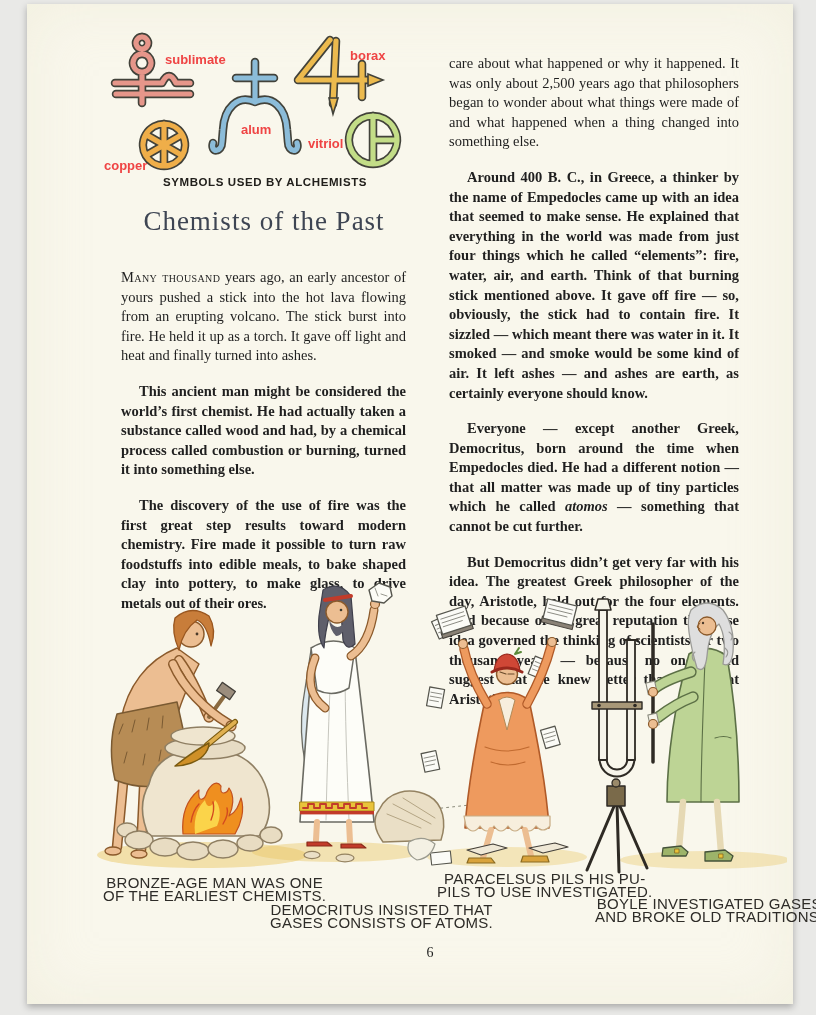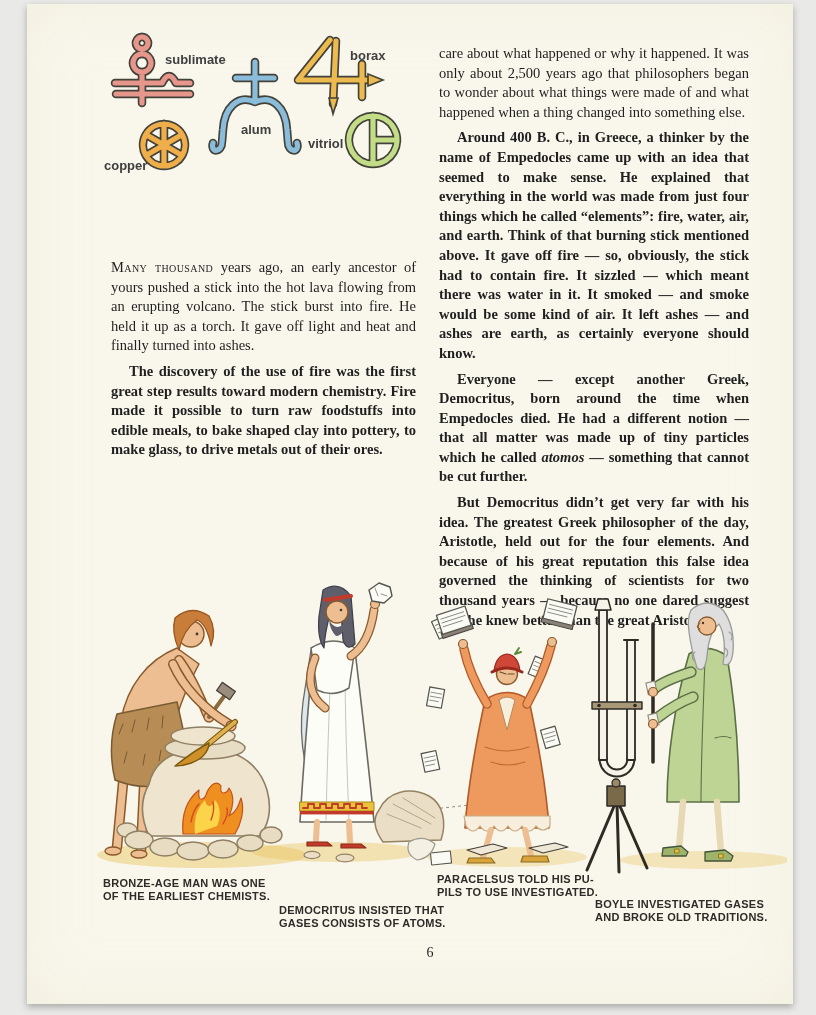--- a/index.html
+++ b/index.html
@@ -11,48 +11,48 @@
   }
   .page{
     position:absolute;left:27px;top:4px;width:766px;height:1000px;
     background:#f9f7ec;
     box-shadow:0 3px 7px rgba(0,0,0,.28), inset 0 0 60px rgba(230,225,200,.35);
   }
   
   .symbols-figure{position:absolute;left:73px;top:28px;width:320px;height:150px;margin:0;}
   .sym-label{
     position:absolute;font-family:"Liberation Sans", sans-serif;
-    font-size:13px;font-weight:600;color:#404040;white-space:nowrap;
+    font-size:13px;font-weight:600;color:#ef4444;white-space:nowrap;
   }
   .su{stroke:#42423a;stroke-width:8.5;fill:none;stroke-linecap:round;stroke-linejoin:round;}
   .so{stroke-width:5.2;fill:none;stroke-linecap:round;stroke-linejoin:round;}
   .figure-caption{
     position:absolute;left:73px;top:172px;width:330px;text-align:center;
     font-family:"Liberation Sans", sans-serif;font-size:11.5px;font-weight:600;
     letter-spacing:.6px;color:#22201c;
   }
   
   .article-title{
     position:absolute;left:72px;top:200px;width:330px;margin:0;
     text-align:center;font-weight:normal;font-size:27px;line-height:34px;
     color:#3e4553;letter-spacing:1px;
   }
   .col{position:absolute;font-size:14.5px;line-height:19.6px;color:#1f1f1f;text-align:justify;}
   .col-left{left:78px;top:248px;width:317px;}
   .col-right{left:406px;top:34px;width:322px;}
-  .bp{margin:6px;}
+  .bp{margin:16px;}
   .ind{text-indent:18px;font-weight:bold;}
   .jlast{text-align-last:justify;}
   .sc{font-variant:small-caps;letter-spacing:.4px;}
   
   .illus{position:absolute;left:60px;top:548px;}
   .illus-caption{
     position:absolute;font-family:"Liberation Sans", sans-serif;
-    font-size:11px;line-height:12.8px;font-weight:bold;
-    letter-spacing:.25px;color:#2e2c28;white-space:nowrap;
+    font-size:15px;line-height:12.8px;font-weight:normal;
+    letter-spacing:.25px;color:#2e2c28;white-space:nowrap;text-align:center;
   }
   .cl{display:block;}
   .page-number{
     position:absolute;left:78px;top:941px;width:650px;text-align:center;
     font-size:14px;color:#222;
   }
 </style>
 </head>
 <body>
 
@@ -89,24 +89,27 @@
         <use href="#s-vitriol" class="su"></use>
           <use href="#s-vitriol" class="so" style="stroke:#c3dd87"></use>
       </g>
     </svg>
     <span class="sym-label" style="left:65px;top:20px">sublimate</span>
     <span class="sym-label" style="left:141px;top:90px">alum</span>
     <span class="sym-label" style="left:250px;top:16px">borax</span>
     <span class="sym-label" style="left:4px;top:126px">copper</span>
     <span class="sym-label" style="left:208px;top:104px">vitriol</span>
   </figure>
-
+  <div class="figure-caption">SYMBOLS USED BY ALCHEMISTS</div>
+
+  <h1 class="article-title">Chemists of the Past</h1>
 
   <div class="col col-left">
     <p class="bp"><span class="sc">Many thousand</span><span> years ago, an early ancestor of yours pushed a stick into the hot lava flowing from an erupting volcano. The stick burst into fire. He held it up as a torch. It gave off light and heat and finally turned into ashes.</span></p>
+    <p class="bp ind">This ancient man might be considered the world’s first chemist. He had actually taken a substance called wood and had, by a chemical process called combustion or burning, turned it into something else.</p>
     <p class="bp ind">The discovery of the use of fire was the first great step results toward modern chemistry. Fire made it possible to turn raw foodstuffs into edible meals, to bake shaped clay into pottery, to make glass, to drive metals out of their ores.</p>
   </div>
 
   <div class="col col-right">
     <p class="bp">care about what happened or why it happened. It was only about 2,500 years ago that philosophers began to wonder about what things were made of and what happened when a thing changed into something else.</p>
     <p class="bp ind">Around 400 B. C., in Greece, a thinker by the name of Empedocles came up with an idea that seemed to make sense. He explained that everything in the world was made from just four things which he called “elements”: fire, water, air, and earth. Think of that burning stick mentioned above. It gave off fire — so, obviously, the stick had to contain fire. It sizzled — which meant there was water in it. It smoked — and smoke would be some kind of air. It left ashes — and ashes are earth, as certainly everyone should know.</p>
     <p class="bp ind"><span>Everyone — except another Greek, Democritus, born around the time when Empedocles died. He had a different notion — that all matter was made up of tiny particles which he called </span><em>atomos</em><span> — something that cannot be cut further.</span></p>
     <p class="bp ind">But Democritus didn’t get very far with his idea. The greatest Greek philosopher of the day, Aristotle, held out for the four elements. And because of his great reputation this false idea governed the thinking of scientists for two thousand years — because no one dared suggest that he knew better than the great Aristotle!</p>
   </div>
 
@@ -293,26 +296,26 @@
       <path d="M618,300 l20,-2 l8,6 l-2,5 l-26,0 Z" fill="#9db46a" stroke="#44523a" stroke-width="1.3"></path>
       <rect x="588" y="297" width="4" height="4" fill="#e8c23a" stroke="#8a6a20" stroke-width="0.8"></rect>
       <rect x="632" y="302" width="4" height="4" fill="#e8c23a" stroke="#8a6a20" stroke-width="0.8"></rect>
     </g>
   </svg>
 
   <div class="illus-caption" style="left:76px;top:873px;">
     <span class="cl">BRONZE-AGE MAN WAS ONE</span>
     <span class="cl">OF THE EARLIEST CHEMISTS.</span>
   </div>
-  <div class="illus-caption" style="left:252px;top:900px;">
+  <div class="illus-caption" style="left:243px;top:900px;">
     <span class="cl">DEMOCRITUS INSISTED THAT</span>
     <span class="cl">GASES CONSISTS OF ATOMS.</span>
   </div>
   <div class="illus-caption" style="left:410px;top:869px;">
-    <span class="cl">PARACELSUS TOLD HIS PU-</span>
+    <span class="cl">PARACELSUS PILS HIS PU-</span>
     <span class="cl">PILS TO USE INVESTIGATED.</span>
   </div>
   <div class="illus-caption" style="left:568px;top:894px;">
     <span class="cl">BOYLE INVESTIGATED GASES</span>
     <span class="cl">AND BROKE OLD TRADITIONS.</span>
   </div>
 
   <div class="page-number">6</div>
 </div>
 

